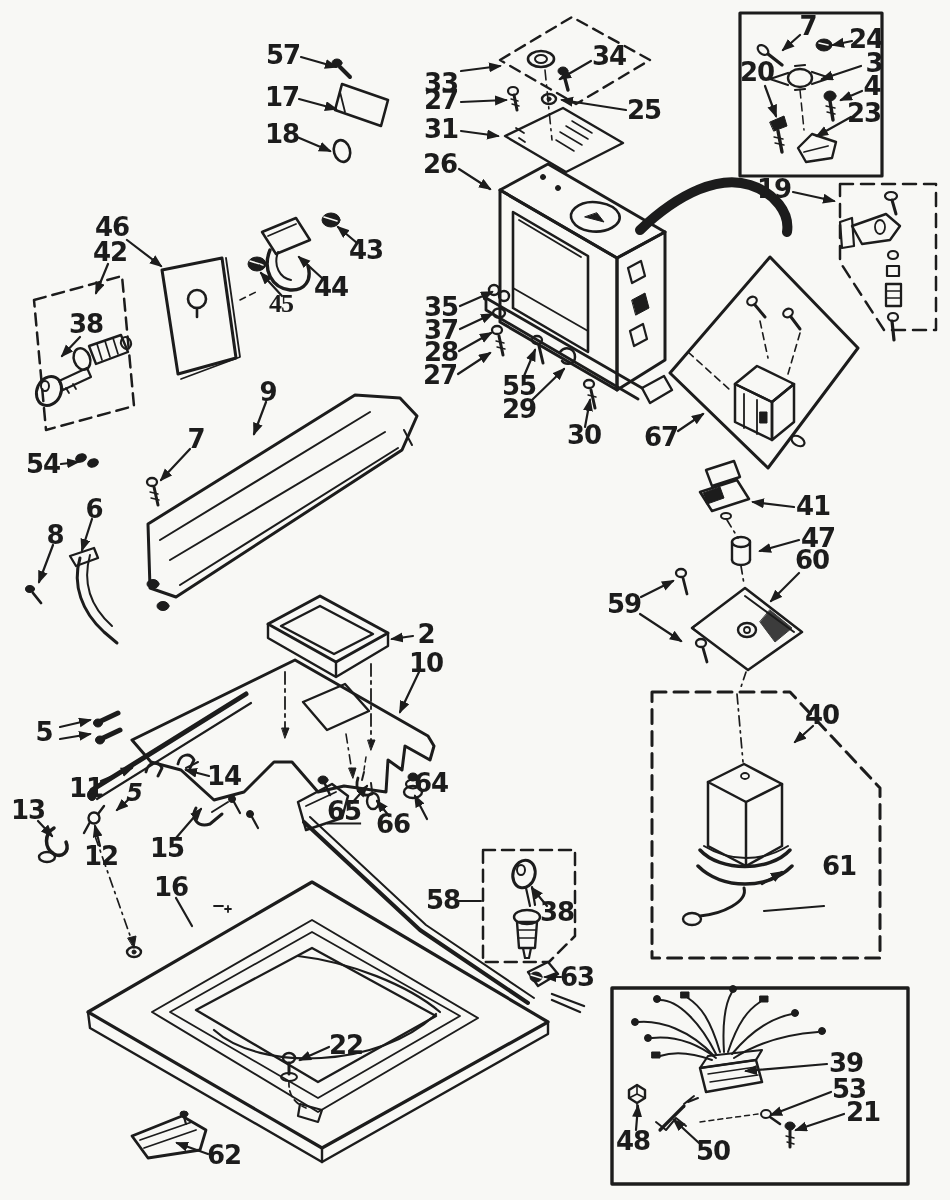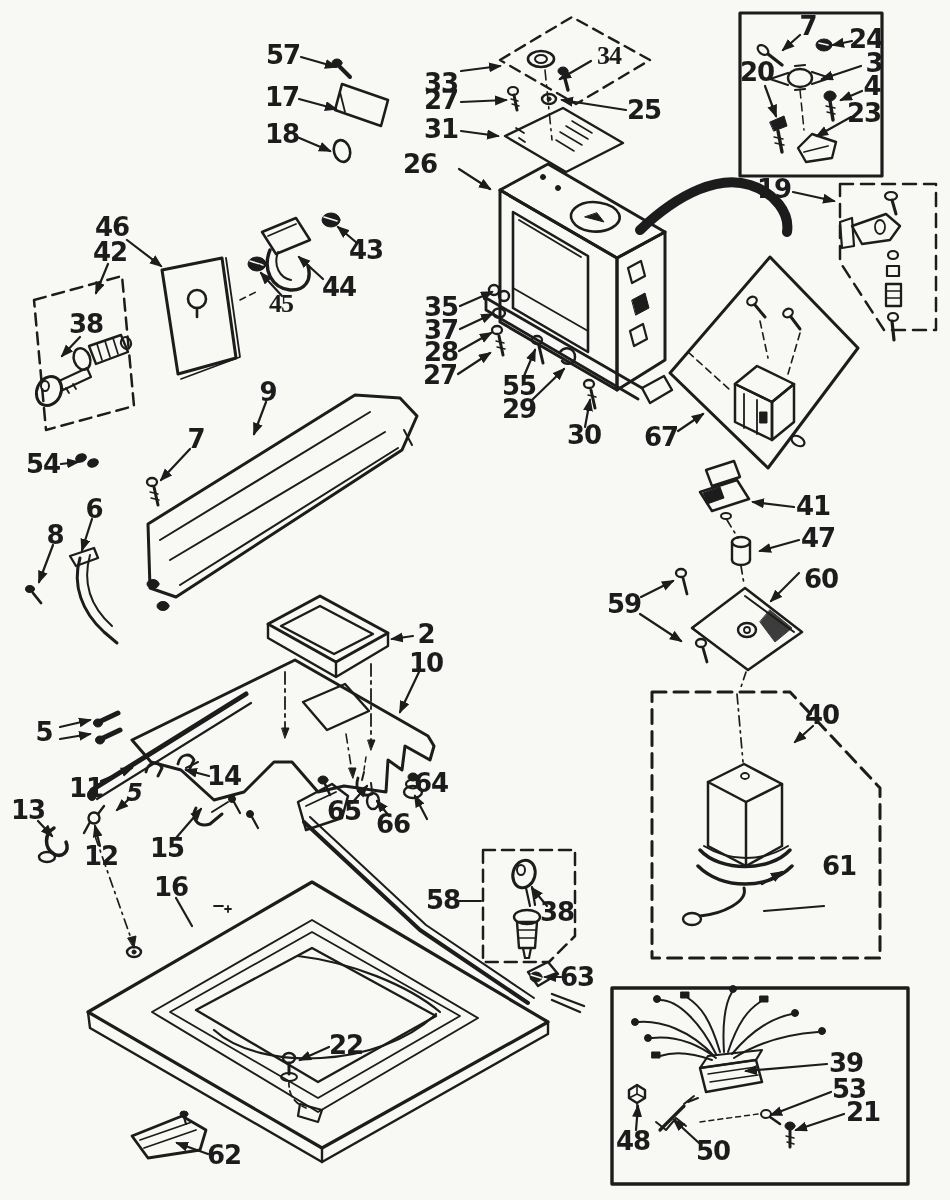--- a/index.html
+++ b/index.html
@@ -441,66 +441,66 @@
     <line x1="636" y1="1130" x2="638" y2="1106" marker-end="url(#ah)"></line>
     <line x1="699" y1="1143" x2="674" y2="1120" marker-end="url(#ah)"></line>
   </g>
 </svg>
 
 <div class="callout-layer">
       <span class="callout" style="left: 283px; top: 56px;">57</span>
       <span class="callout" style="left: 282px; top: 98px;">17</span>
       <span class="callout" style="left: 282px; top: 135px;">18</span>
       <span class="callout" style="left: 441px; top: 84px;">33</span>
-      <span class="callout" style="left: 609px; top: 57px; font-family: Liberation Serif, serif;">34</span>
+      <span class="callout" style="left: 609px; top: 57px;">34</span>
       <span class="callout" style="left: 441px; top: 101px;">27</span>
       <span class="callout" style="left: 644px; top: 111px;">25</span>
       <span class="callout" style="left: 441px; top: 130px;">31</span>
-      <span class="callout" style="left: 420px; top: 165px;">26</span>
+      <span class="callout" style="left: 440px; top: 165px;">26</span>
       <span class="callout" style="left: 808px; top: 27px;">7</span>
       <span class="callout" style="left: 866px; top: 40px;">24</span>
       <span class="callout" style="left: 874px; top: 64px;">3</span>
       <span class="callout" style="left: 757px; top: 73px; text-align: right;">20</span>
       <span class="callout" style="left: 872px; top: 87px;">4</span>
       <span class="callout" style="left: 864px; top: 114px;">23</span>
       <span class="callout" style="left: 774px; top: 190px;">19</span>
       <span class="callout" style="left: 112px; top: 228px;">46</span>
       <span class="callout" style="left: 110px; top: 253px;">42</span>
       <span class="callout" style="left: 86px; top: 325px;">38</span>
       <span class="callout" style="left: 281px; top: 305px; font-family: Liberation Serif, serif;">45</span>
-      <span class="callout" style="left: 331px; top: 288px; margin-left: 8px;">44</span>
+      <span class="callout" style="left: 331px; top: 288px;">44</span>
       <span class="callout" style="left: 366px; top: 251px;">43</span>
       <span class="callout" style="left: 441px; top: 308px;">35</span>
       <span class="callout" style="left: 441px; top: 331px;">37</span>
       <span class="callout" style="left: 441px; top: 353px;">28</span>
       <span class="callout" style="left: 440px; top: 376px;">27</span>
       <span class="callout" style="left: 519px; top: 387px;">55</span>
       <span class="callout" style="left: 519px; top: 410px;">29</span>
       <span class="callout" style="left: 584px; top: 436px; text-align: center;">30</span>
       <span class="callout" style="left: 661px; top: 438px;">67</span>
       <span class="callout" style="left: 813px; top: 507px;">41</span>
       <span class="callout" style="left: 818px; top: 539px;">47</span>
-      <span class="callout" style="left: 812px; top: 580px; margin-left: 9px;">60</span>
+      <span class="callout" style="left: 812px; top: 561px;">60</span>
       <span class="callout" style="left: 624px; top: 605px;">59</span>
       <span class="callout" style="left: 43px; top: 465px;">54</span>
       <span class="callout" style="left: 196px; top: 440px;">7</span>
       <span class="callout" style="left: 268px; top: 393px;">9</span>
       <span class="callout" style="left: 55px; top: 536px;">8</span>
       <span class="callout" style="left: 94px; top: 510px;">6</span>
       <span class="callout" style="left: 426px; top: 635px;">2</span>
       <span class="callout" style="left: 426px; top: 664px;">10</span>
       <span class="callout" style="left: 44px; top: 733px;">5</span>
       <span class="callout" style="left: 86px; top: 789px;">11</span>
       <span class="callout italic" style="left: 134px; top: 793px;">5</span>
       <span class="callout" style="left: 224px; top: 777px;">14</span>
       <span class="callout" style="left: 28px; top: 811px;">13</span>
       <span class="callout" style="left: 101px; top: 857px;">12</span>
       <span class="callout" style="left: 167px; top: 849px;">15</span>
       <span class="callout" style="left: 171px; top: 888px;">16</span>
-      <span class="callout" style="left: 344px; top: 812px;">65</span>
+      <span class="callout" style="left: 344px; top: 812px; text-decoration: underline;">65</span>
       <span class="callout" style="left: 393px; top: 825px;">66</span>
       <span class="callout" style="left: 431px; top: 784px;">64</span>
       <span class="callout" style="left: 443px; top: 901px;">58</span>
       <span class="callout" style="left: 557px; top: 913px;">38</span>
       <span class="callout" style="left: 577px; top: 978px;">63</span>
       <span class="callout" style="left: 822px; top: 716px;">40</span>
       <span class="callout" style="left: 839px; top: 867px;">61</span>
       <span class="callout" style="left: 346px; top: 1046px;">22</span>
       <span class="callout" style="left: 224px; top: 1156px;">62</span>
       <span class="callout" style="left: 846px; top: 1064px;">39</span>

